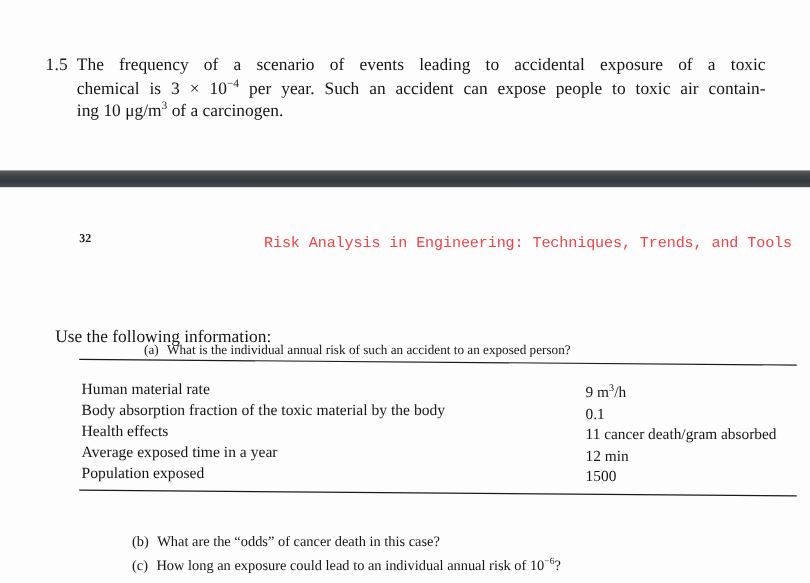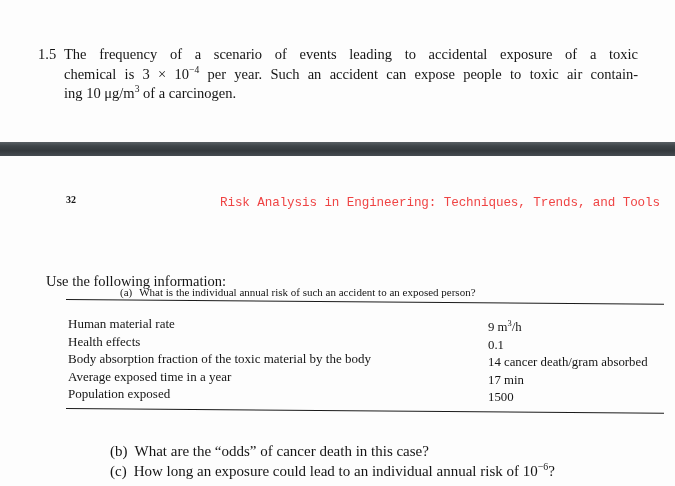--- a/index.html
+++ b/index.html
@@ -159,21 +159,21 @@
     line-height: 17.6px;
     white-space: nowrap;
   }
   .table-values .cell { font-size: 12.8px; }
 
   
   .item-list {
     position: absolute;
     left: 110px;
     top: 442px;
-    font-size: 15px;
+    font-size: 12px;
   }
   .item-row {
     line-height: 19.5px;
     white-space: nowrap;
   }
   .item-row .marker { margin-right: 7px; }
 </style>
 </head>
 <body>
 
@@ -201,31 +201,31 @@
     <span class="marker">(a)</span><span>What is the individual annual risk of such an accident to an exposed person?</span>
   </div>
 
   <div class="use-line">Use the following information:</div>
 
   <div class="info-table">
     <div class="rule rule-top"></div>
 
     <div class="table-labels">
       <div class="cell">Human material rate</div>
+      <div class="cell">Body absorption fraction of the toxic material by the body</div>
       <div class="cell">Health effects</div>
-      <div class="cell">Body absorption fraction of the toxic material by the body</div>
       <div class="cell">Average exposed time in a year</div>
       <div class="cell">Population exposed</div>
     </div>
 
     <div class="table-values">
       <div class="cell"><span>9 m</span><sup>3</sup><span>/h</span></div>
       <div class="cell"><span>0.1</span></div>
-      <div class="cell"><span>14 cancer death/gram absorbed</span></div>
-      <div class="cell"><span>17 min</span></div>
+      <div class="cell"><span>11 cancer death/gram absorbed</span></div>
+      <div class="cell"><span>12 min</span></div>
       <div class="cell"><span>1500</span></div>
     </div>
 
     <div class="rule rule-bottom"></div>
   </div>
 
   <div class="item-list">
     <div class="item-row">
       <span class="marker">(b)</span><span>What are the “odds” of cancer death in this case?</span>
     </div>

